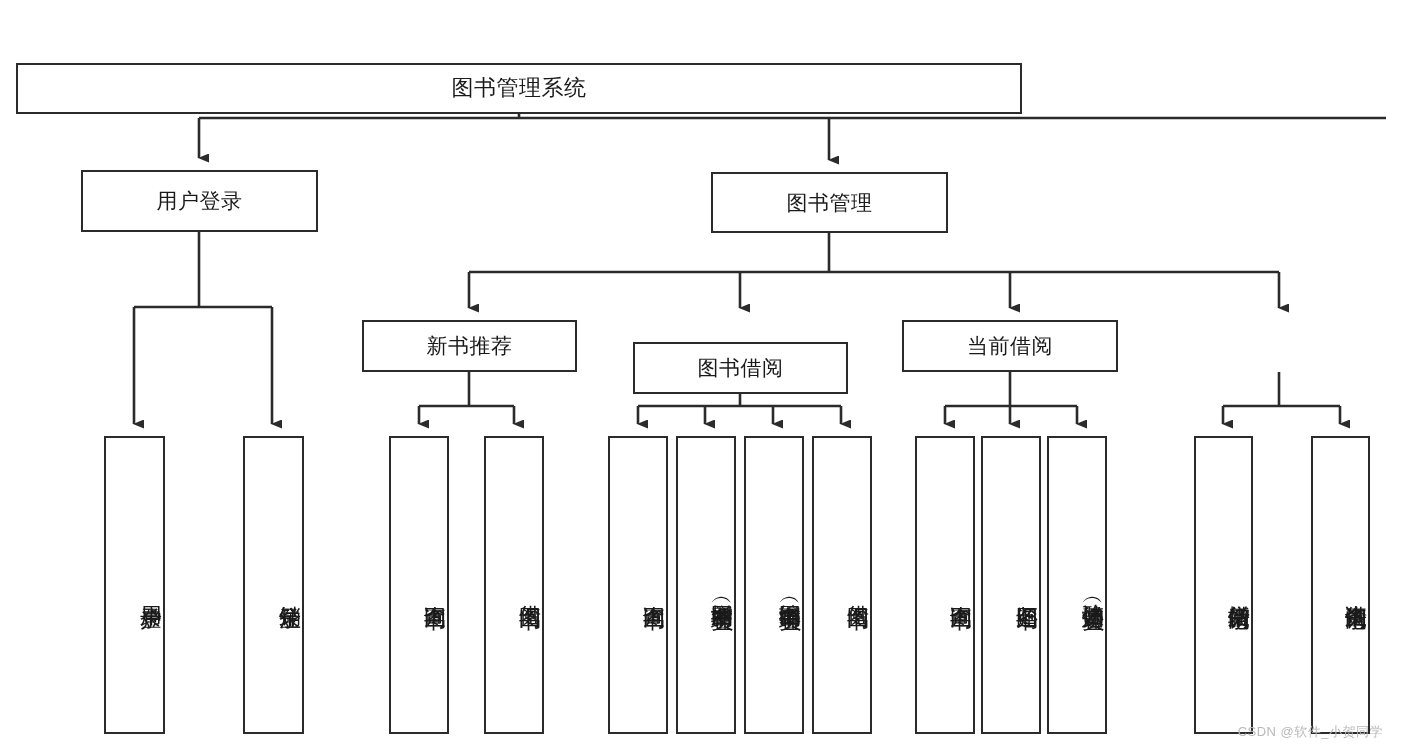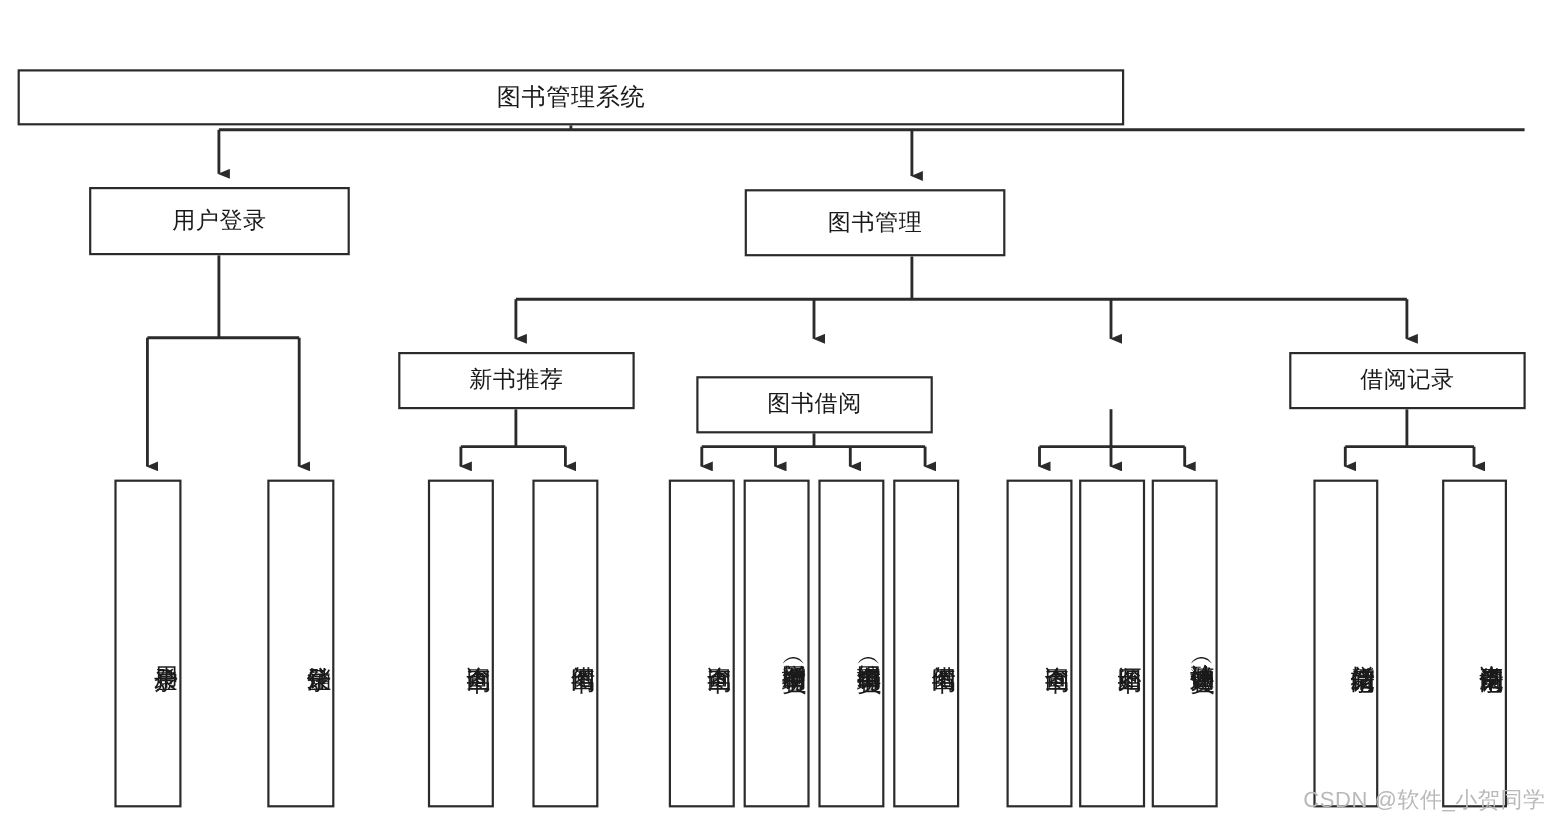--- a/index.html
+++ b/index.html
@@ -58,23 +58,23 @@
     justify-content: center;
   }
   .node-v .vtext {
     writing-mode: vertical-rl;
     text-orientation: upright;
     display: block;
     text-align: left;
   }
   .watermark {
     position: absolute;
-    right: 0;
+    right: 22px;
     bottom: 6px;
-    font-size: 20px;
+    font-size: 13px;
     color: #b9b9b9;
     white-space: nowrap;
     z-index: 5;
     letter-spacing: 0.5px;
   }
 </style>
 </head>
 <body>
 
 <div id="stage">
@@ -130,32 +130,32 @@
     </g>
   </svg>
 
   <div class="node node-h node-root" style="left:16px; top:15px; width:1006px; height:51px;">
     <span>图书管理系统</span>
   </div>
 
   <div class="node node-h" style="left:81px; top:170px; width:237px; height:62px;">
     <span>用户登录</span>
   </div>
-  <div class="node node-h" style="left:677px; top:172px; width:237px; height:61px;">
+  <div class="node node-h" style="left:711px; top:172px; width:237px; height:61px;">
     <span>图书管理</span>
   </div>
 
   <div class="node node-h" style="left:362px; top:320px; width:215px; height:52px;justify-content:center;">
     <span>新书推荐</span>
   </div>
   <div class="node node-h" style="left:633px; top:320px; width:215px; height:52px;margin-top:22px;">
     <span>图书借阅</span>
   </div>
-  <div class="node node-h" style="left:1172px; top:320px; width:215px; height:52px;">
-    <span>借阅记录</span>
+  <div class="node node-h" style="left:902px; top:320px; width:216px; height:52px;">
+    <span>当前借阅</span>
   </div>
 
   <div class="node node-v" style="left:104px; top:436px; width:61px; height:298px;">
     <span class="vtext">用户登录</span>
   </div>
   <div class="node node-v" style="left:243px; top:436px; width:61px; height:298px;">
     <span class="vtext">注销登录</span>
   </div>
 
   <div class="node node-v" style="left:389px; top:436px; width:60px; height:298px;">

